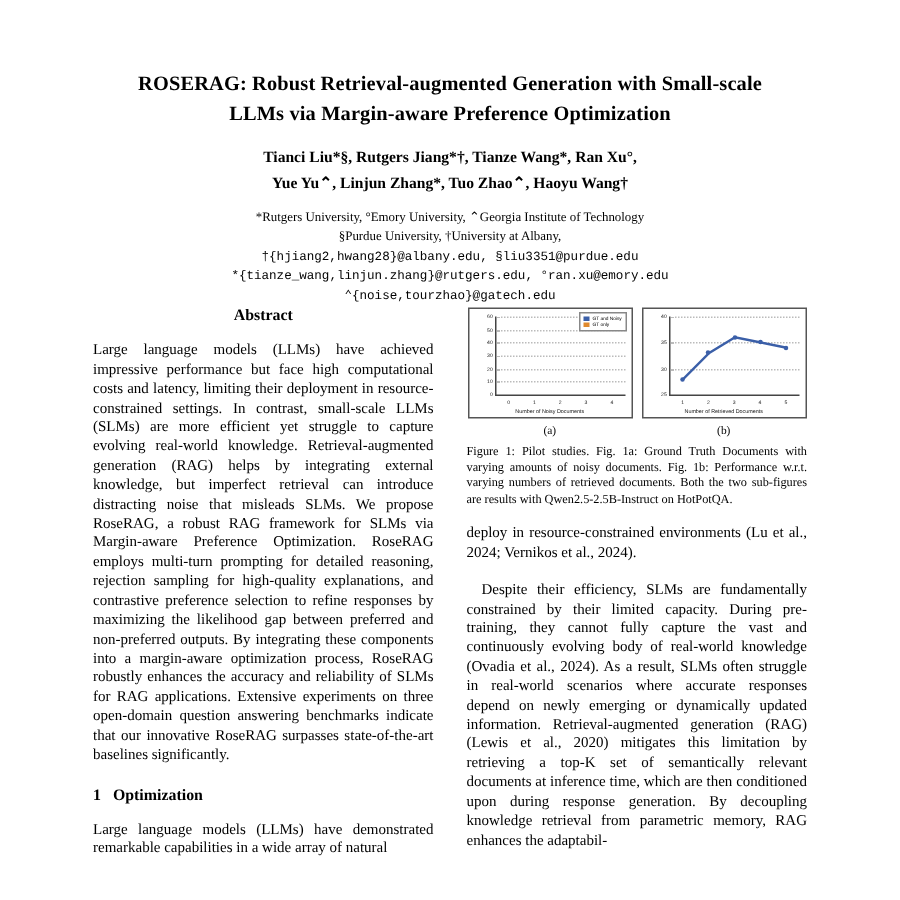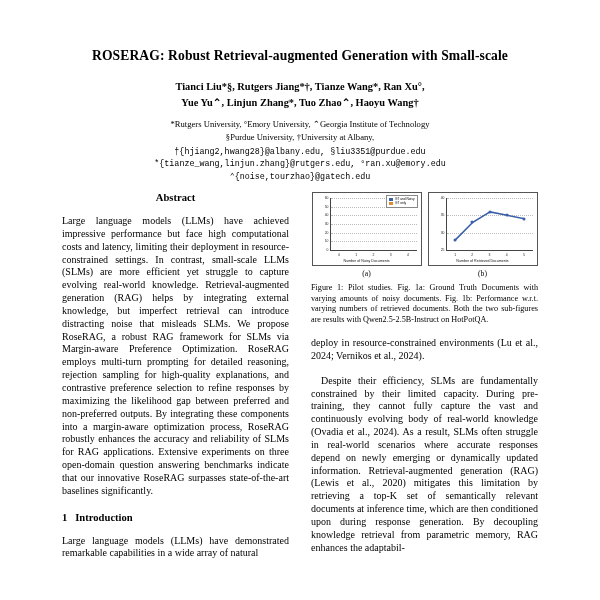--- a/index.html
+++ b/index.html
@@ -49,21 +49,21 @@
   }
   .emails {
     margin-top: 2px;
     font-size: 8.4px;
     line-height: 1.5;
     text-align: center;
     font-family: "Liberation Mono", monospace;
   }
   .columns {
     position: absolute;
-    top: 192px;
+    top: 205px;
     left: 62px;
     width: 476px;
     height: 392px;
     display: flex;
     gap: 22px;
   }
   .col {
     width: 227px;
     position: relative;
   }
@@ -215,20 +215,21 @@
   }
 </style>
 </head>
 <body>
 
 <div class="page">
 
   <div class="title-block">
     <div class="paper-title">
       <span>R</span><span class="smallcaps">OSE</span><span>RAG: Robust Retrieval-augmented Generation with Small-scale</span><br>
+      <span>LLMs via Margin-aware Preference Optimization</span>
     </div>
 
     <div class="authors">
       <div>Tianci Liu*§, Rutgers Jiang*†, Tianze Wang*, Ran Xu°,</div>
       <div>Yue Yu⌃, Linjun Zhang*, Tuo Zhao⌃, Haoyu Wang†</div>
     </div>
 
     <div class="affiliations">
       <div>*Rutgers University, °Emory University, ⌃Georgia Institute of Technology</div>
       <div>§Purdue University, †University at Albany,</div>
@@ -241,21 +242,21 @@
     </div>
   </div>
 
   <div class="columns">
 
     <div class="col">
       <div class="section-head">Abstract</div>
       <p class="body">Large language models (LLMs) have achieved impressive performance but face high computational costs and latency, limiting their deployment in resource-constrained settings. In contrast, small-scale LLMs (SLMs) are more efficient yet struggle to capture evolving real-world knowledge. Retrieval-augmented generation (RAG) helps by integrating external knowledge, but imperfect retrieval can introduce distracting noise that misleads SLMs. We propose RoseRAG, a robust RAG framework for SLMs via Margin-aware Preference Optimization. RoseRAG employs multi-turn prompting for detailed reasoning, rejection sampling for high-quality explanations, and contrastive preference selection to refine responses by maximizing the likelihood gap between preferred and non-preferred outputs. By integrating these components into a margin-aware optimization process, RoseRAG robustly enhances the accuracy and reliability of SLMs for RAG applications. Extensive experiments on three open-domain question answering benchmarks indicate that our innovative RoseRAG surpasses state-of-the-art baselines significantly.</p>
 
       <div class="section-head-left">
-        <span>1</span>&nbsp;&nbsp;&nbsp;<span>Introduction</span>
+        <span>1</span>&nbsp;&nbsp;&nbsp;<span>Optimization</span>
       </div>
       <p class="body">Large language models (LLMs) have demonstrated remarkable capabilities in a wide array of natural</p>
     </div>
 
     <div class="col">
 
       <div class="figure">
         <div class="fig-row">
 
           <div class="subfig">

